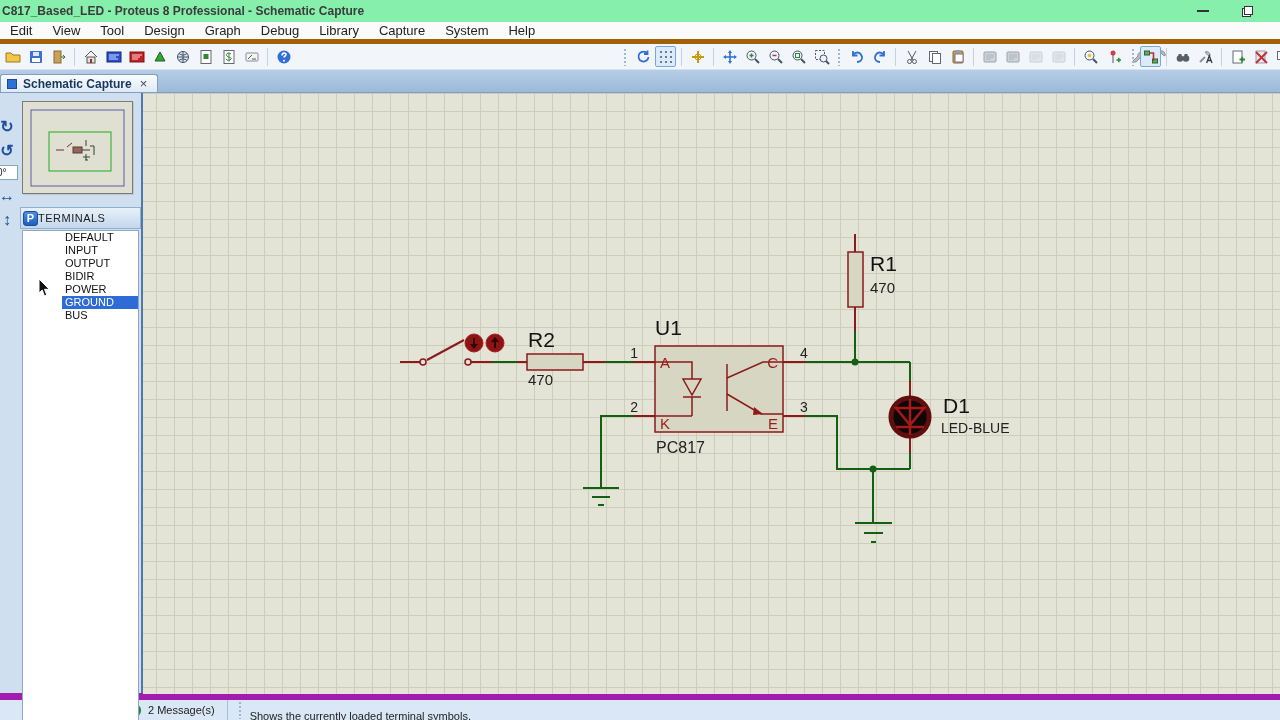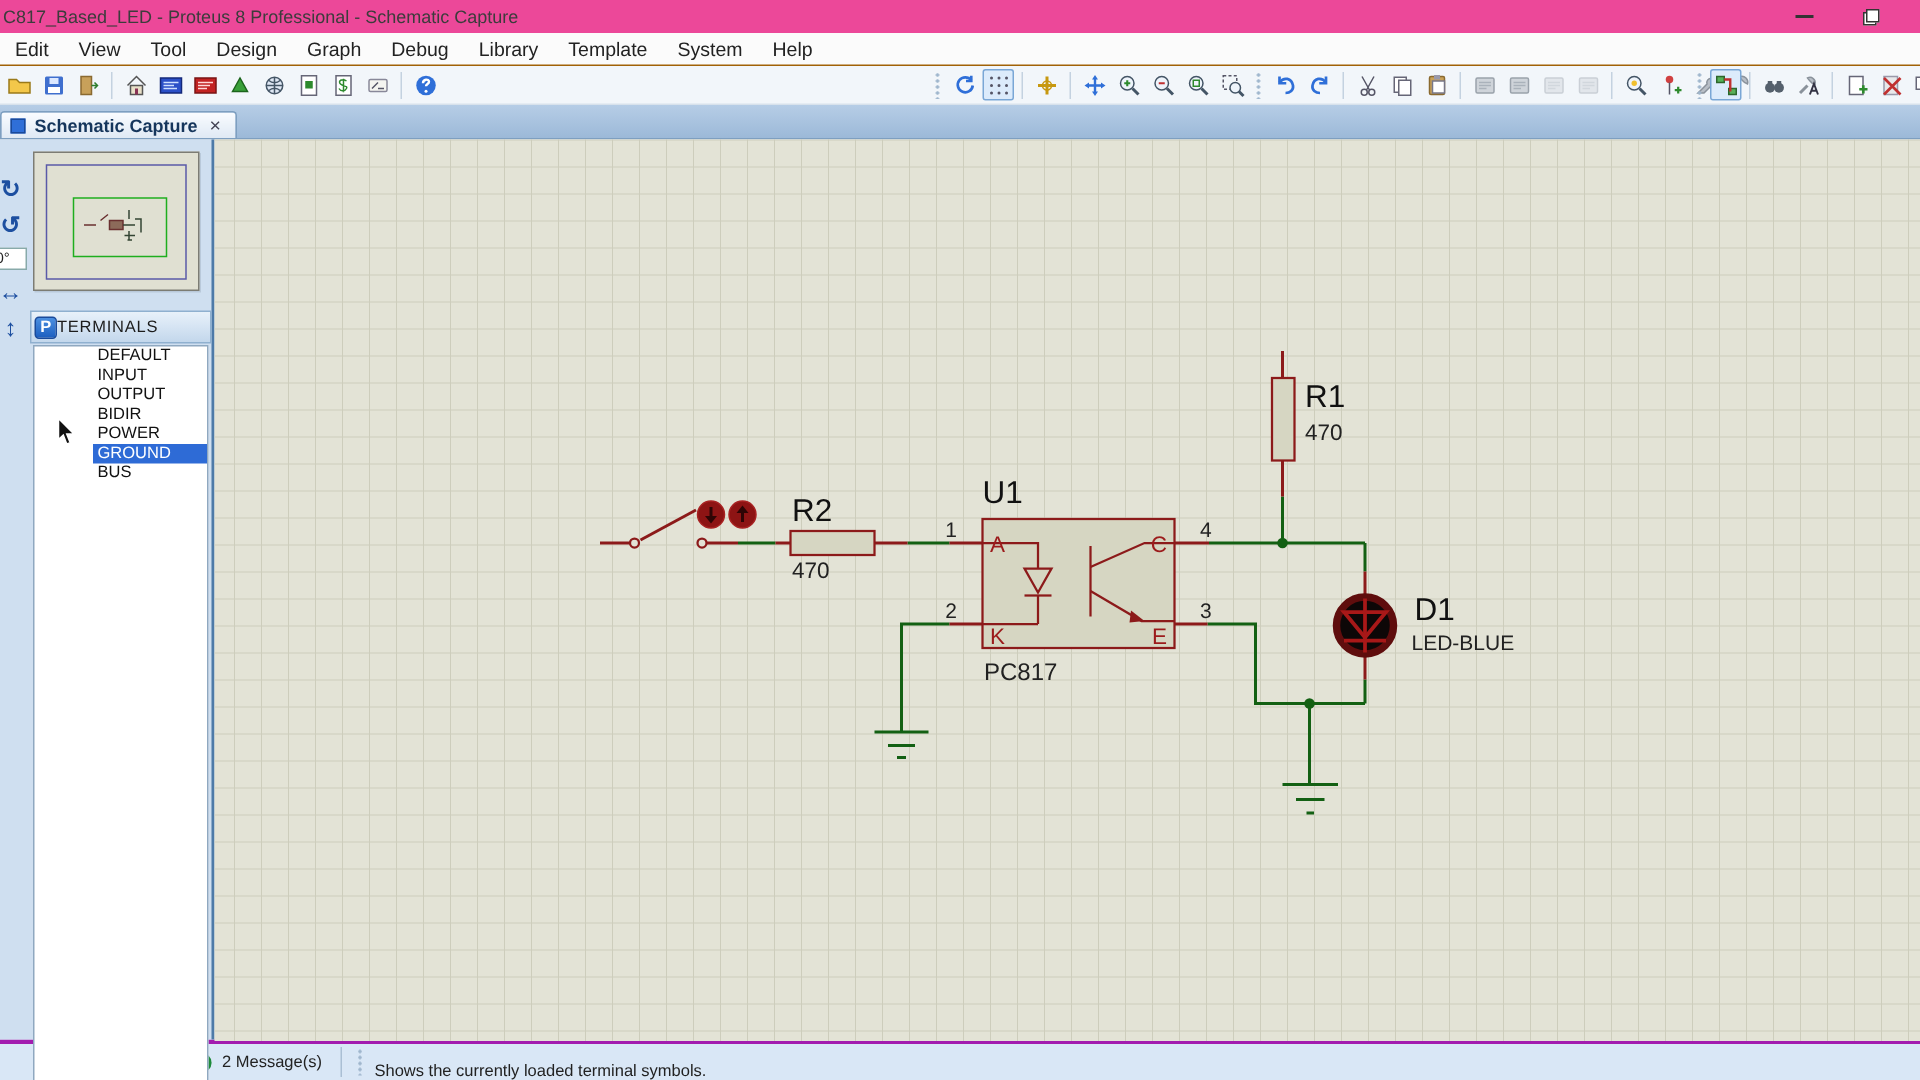--- a/index.html
+++ b/index.html
@@ -1,27 +1,27 @@
 <!DOCTYPE html>
 <html><head>
 <meta charset="utf-8">
 <style>
   * { margin:0; padding:0; box-sizing:border-box; }
   html,body { width:1280px; height:720px; overflow:hidden; font-family:"Liberation Sans", sans-serif; background:#fff; }
-  .titlebar { height:22px; background:#ec4899; display:flex; align-items:center; position:relative; }
+  .titlebar { height:22px; background:#86efac; display:flex; align-items:center; position:relative;font-weight:bold; }
   .title-text { font-size:12px; color:#3c3c3c; padding-left:2px; }
   .win-btn { position:absolute; top:2px; width:30px; height:18px; display:flex; align-items:center; justify-content:center; color:#333; }
   .wb-min { left:1188px; }
   .wb-min span { display:block; width:12px; height:0; border-top:2px solid #333; }
   .wb-restore { left:1232px; }
   .restore-shape { position:relative; width:11px; height:11px; }
   .restore-shape i { position:absolute; border:1.5px solid #333; width:9px; height:9px; background:#fff; }
   .restore-shape i.b { left:0; top:2px; } .restore-shape i.f { left:2px; top:0; }
 
-  .menubar { height:22px; background:#fbfbfb; display:flex; align-items:center; gap:0; border-bottom:1px solid #a16207; }
+  .menubar { height:22px; background:#fbfbfb; display:flex; align-items:center; gap:0; border-bottom:5px solid #a16207; }
   .menu-item { font-size:13px; color:#222; padding:2px 10px; cursor:default; }
 
   .toolbar { height:26px; background:#f2f6fa; position:relative; border-bottom:1px solid #d8e2ec; }
   .tb-group { position:absolute; top:2px; display:flex; align-items:center; gap:2px; }
   .tb-icon { width:21px; height:21px; display:flex; align-items:center; justify-content:center; border:1px solid transparent; border-radius:2px; }
   .tb-icon svg { width:16px; height:16px; }
   .tb-icon.pressed { border-color:#7aa7d6; background:#dcebfb; }
   .tb-icon.disabled { opacity:.45; }
   .tb-sep { width:1px; height:18px; background:#c4d2e0; margin:0 3px; }
   .tb-handle { width:4px; height:18px; margin:0 3px; background-image:radial-gradient(#9fb6cd 1px, transparent 1.2px); background-size:4px 4px; }
@@ -43,21 +43,21 @@
   .terminal-list { position:absolute; left:22px; top:137px; width:117px; height:548px; background:#fff; border:1px solid #8fa8c0; overflow:hidden; }
   .list-item { font-size:11px; color:#111; padding:0 3px; height:13px; line-height:13px; white-space:nowrap;margin-left:39px; }
   .list-item.selected { background:#2e6bd6; color:#fff; }
 
   .canvas { position:relative; width:1137px; height:601px;
     background-color:#e3e3d6;
     background-image:linear-gradient(#cdcdbc 1px, transparent 1px),linear-gradient(90deg,#cdcdbc 1px, transparent 1px);
     background-size:18px 18px; background-position:-5px 0px; }
   .schematic-svg { position:absolute; left:0; top:0; }
 
-  .statusbar { height:27px; background:#d9e7f6; border-top:3px solid #a21caf; display:flex; align-items:center; font-size:11px; color:#222; }
+  .statusbar { height:27px; background:#d9e7f6; border-top:7px solid #a21caf; display:flex; align-items:center; font-size:11px; color:#222; }
   .sim-btn { width:26px; height:20px; display:flex; align-items:center; justify-content:center; }
   .sb-sep { width:1px; height:20px; background:#aabfd4; margin:0 6px; }
   .sb-handle { width:4px; height:18px; margin:0 4px; background-image:radial-gradient(#9fb6cd 1px, transparent 1.2px); background-size:4px 4px; }
   .msg-seg { display:flex; align-items:center; gap:6px; }
   .hint-text { padding-left:4px;margin-top:12px; }
 
   .cursor { position:absolute; z-index:99; pointer-events:none; }
   .hidden-defs { position:absolute; width:0; height:0; }
 </style>
 </head>
@@ -238,21 +238,21 @@
 
 <div class="menubar">
 
 <span class="menu-item">Edit</span>
     <span class="menu-item">View</span>
     <span class="menu-item">Tool</span>
     <span class="menu-item">Design</span>
     <span class="menu-item">Graph</span>
     <span class="menu-item">Debug</span>
     <span class="menu-item">Library</span>
-    <span class="menu-item">Template</span>
+    <span class="menu-item">Capture</span>
     <span class="menu-item">System</span>
     <span class="menu-item">Help</span>
   </div>
 
 <div class="toolbar">
   <div class="tb-group" style="left:2px">
     <span class="tb-icon">
         <svg>
           <use href="#i-folder"></use>
         </svg>

